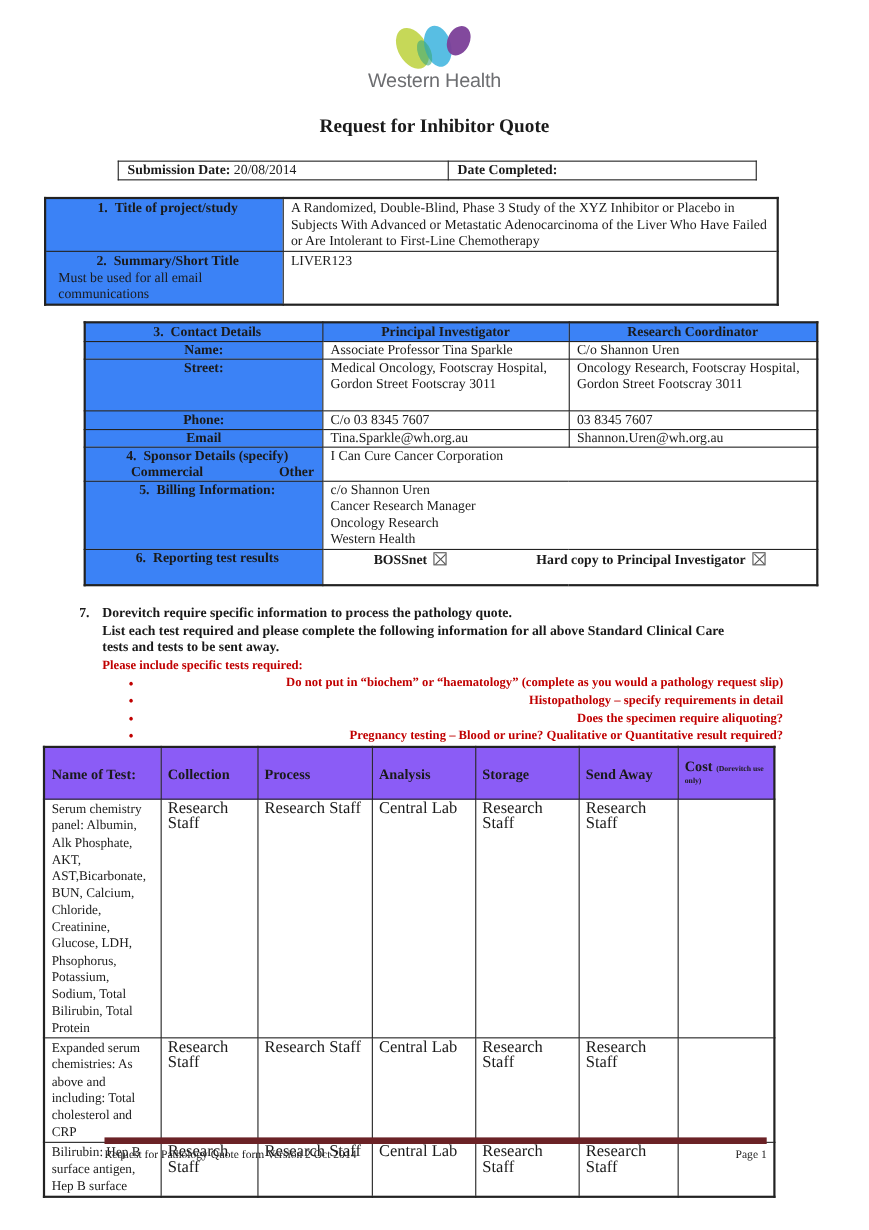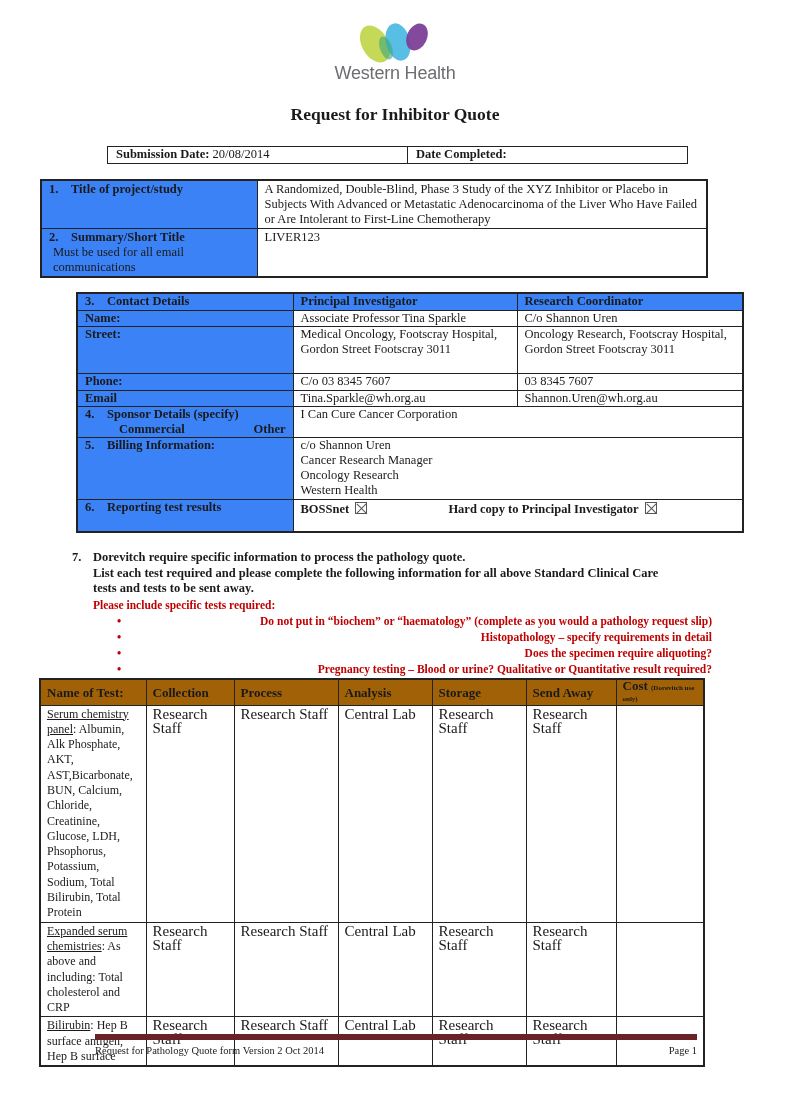--- a/index.html
+++ b/index.html
@@ -10,21 +10,21 @@
 
   
   .logo { left: 330px; top: 22px; width: 130px; height: 72px; }
   .logo-text { position: absolute; left: 0; top: 44px; width: 130px; text-align: center; font-family: "Liberation Sans", "DejaVu Sans", sans-serif; font-size: 18px; color: #6d6e71; letter-spacing: -0.2px; }
 
   .page-title { left: 0; top: 103px; width: 790px; text-align: center; font-weight: bold; font-size: 17.5px; line-height: 22px; }
 
   table { border-collapse: collapse; table-layout: fixed; position: absolute; }
   td, th { border: 1.2px solid #222; vertical-align: top; padding: 0 6px; text-align: left; font-weight: normal; }
   .shade { background: #3b82f6; }
-  .b { font-weight: bold; }
+  .b { font-weight: bold; text-align: center; }
 
   
   .submission { left: 107px; top: 146px; width: 580px; }
   .submission td { height: 17px; padding: 0 8px; font-size: 12.5px; line-height: 15px; border: 1.5px solid #222; }
 
   
   .sec1 { left: 40px; top: 179px; width: 666px; border: 2px solid #222; }
   .sec1 td { padding: 1px 7px; }
 
   .sec3 { left: 40px; top: 292px; width: 666px; border: 2px solid #222; margin-left: 36px; }
@@ -41,24 +41,24 @@
   .sec7 { left: 72px; top: 550px; width: 640px; font-weight: bold; font-size: 12.5px; line-height: 15.5px; }
   .sec7 .row { display: flex; }
   .sec7 .n { width: 21px; flex: none; }
   .red { color: #c00000; font-size: 11.5px; line-height: 16px; }
   .bullets { list-style: none; margin-left: 45px; }
   .bullets li { position: relative; padding-left: 26px; text-align: right; }
   .bullets li::before { content: "•"; position: absolute; left: 0; top: 0; color: #c00000; font-size: 12px; }
 
   
   .tests { left: 39px; top: 678px; width: 664px; border: 2px solid #222; }
-  .tests th { font-weight: bold; font-size: 13px; height: 26px; padding: 1px 6px; background: #a16207; vertical-align: middle; }
+  .tests th { font-weight: bold; font-size: 13px; height: 26px; padding: 12px 6px; background: #8b5cf6; vertical-align: middle; }
   .tests td { font-size: 15px; line-height: 14px; padding: 1px 6px; }
   .tests td.name { font-size: 12px; line-height: 15.3px; }
-  .u { text-decoration: underline; }
+  .u { }
   .cost-small { font-size: 7px; line-height: 8px; }
 
   
   .footer-bar { left: 95px; top: 1034px; width: 602px; height: 6px; background: #6b2226; }
   .footer-text { left: 95px; top: 1043px; width: 602px; display: flex; justify-content: space-between; font-size: 10.5px; color: #222; }
 </style>
 </head>
 <body>
 
 <div class="abs logo">

